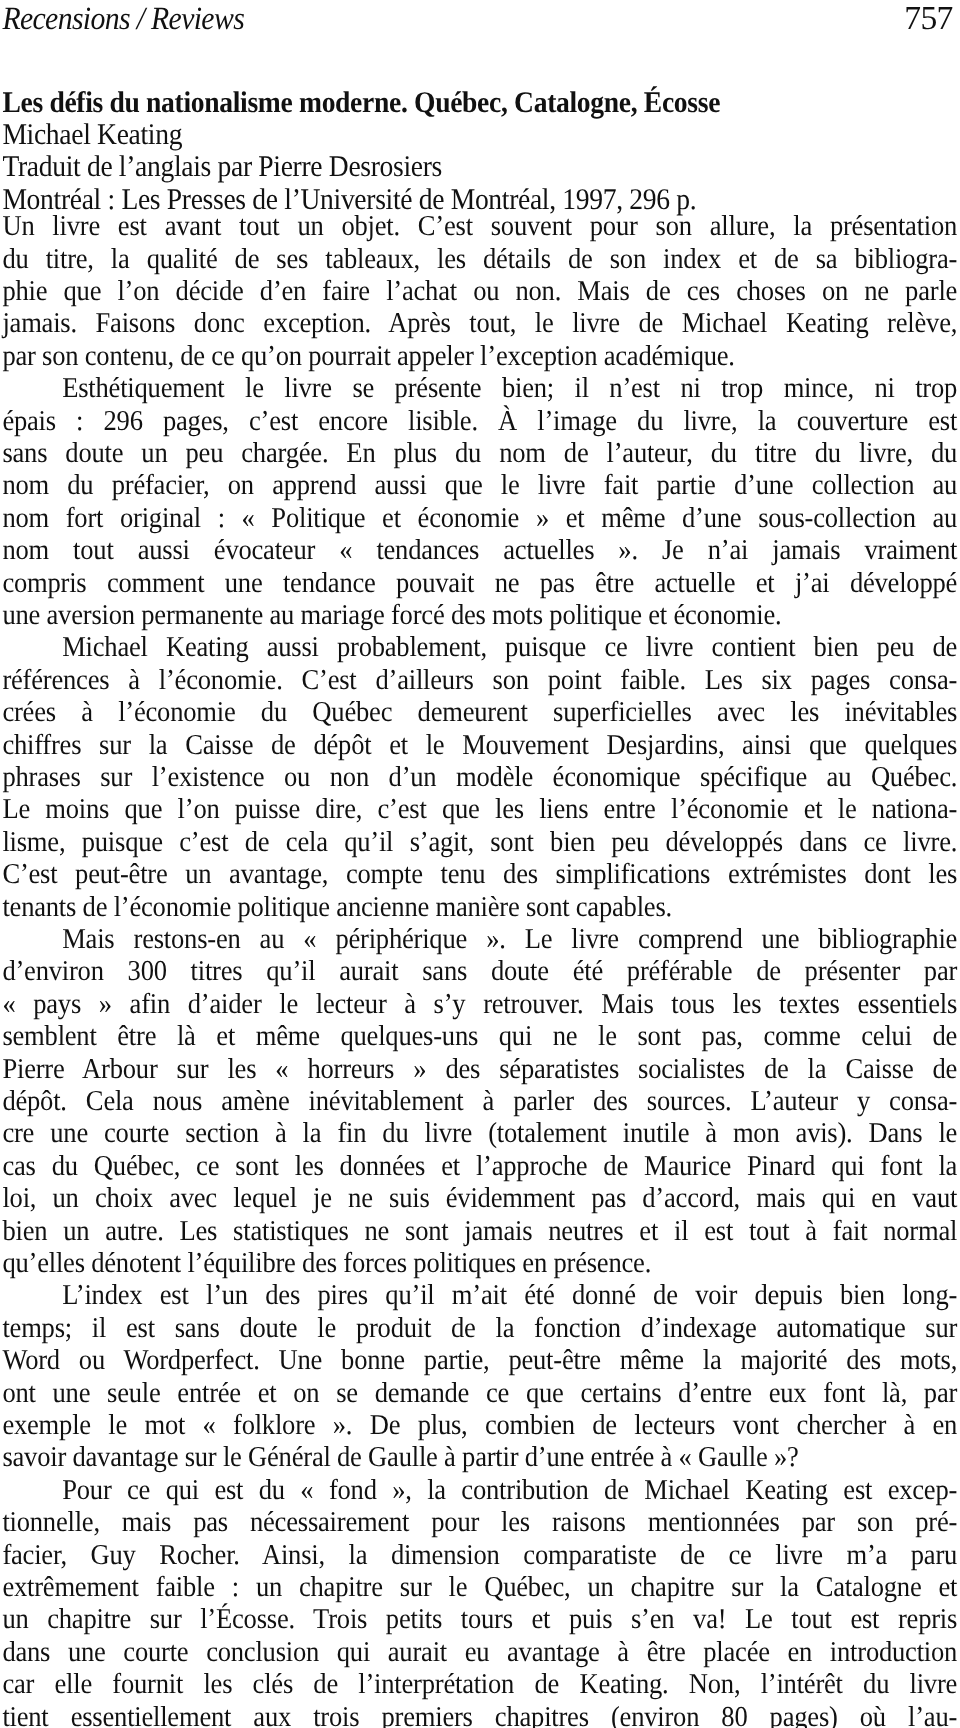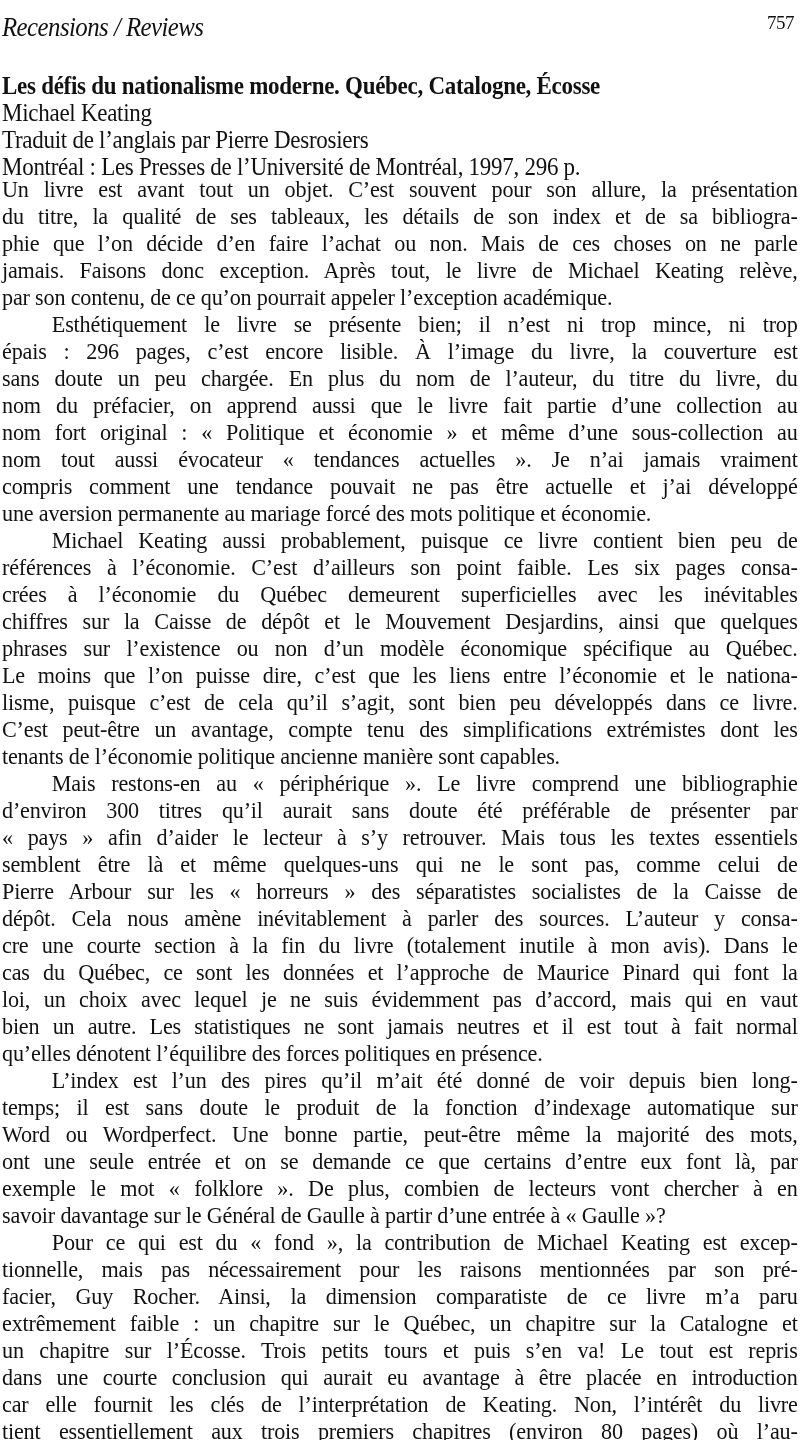--- a/index.html
+++ b/index.html
@@ -2,30 +2,30 @@
 <html><head>
 <meta charset="utf-8">
 <style>
   html, body { margin: 0; padding: 0; background: #ffffff; }
   body {
     width: 800px; height: 1440px; overflow: hidden; position: relative;
     font-family: "Liberation Serif", "DejaVu Serif", serif;
     color: #111111;
   }
   .header {
-    position: absolute; left: 2px; top: 12px; width: 792px; height: 36px; text-align: center;
+    position: absolute; left: 2px; top: 0; width: 792px; height: 36px; text-align: center;
   }
   .running-head {
     position: absolute; left: 0; top: 0;
     font-style: italic; font-size: 27px; letter-spacing: -0.6px;
     transform: scaleX(0.92); transform-origin: left top;
   }
   .page-number {
     position: absolute; right: 0; top: 0;
-    font-size: 19px; letter-spacing: -0.5px;
+    font-size: 28px; letter-spacing: -0.5px;
   }
   .biblio {
     position: absolute; left: 2px; top: 72px; width: 796px;
   }
   .biblio div {
     font-size: 25px; line-height: 27px; white-space: nowrap;
     transform: scaleX(0.92); transform-origin: left top;
     letter-spacing: -0.3px;
   }
   .biblio .title { font-weight: bold; }

